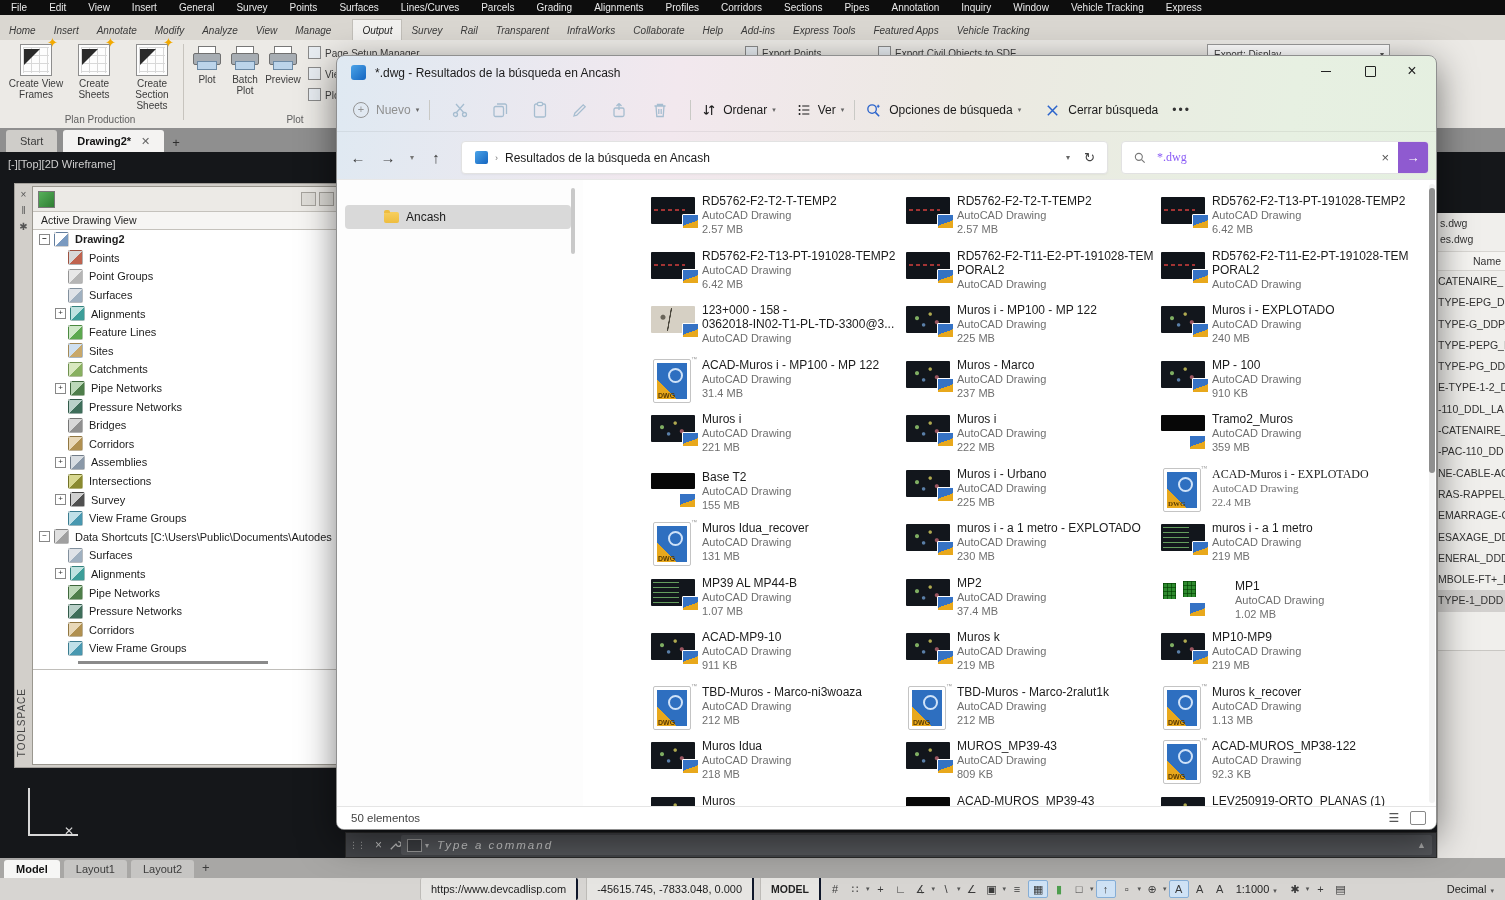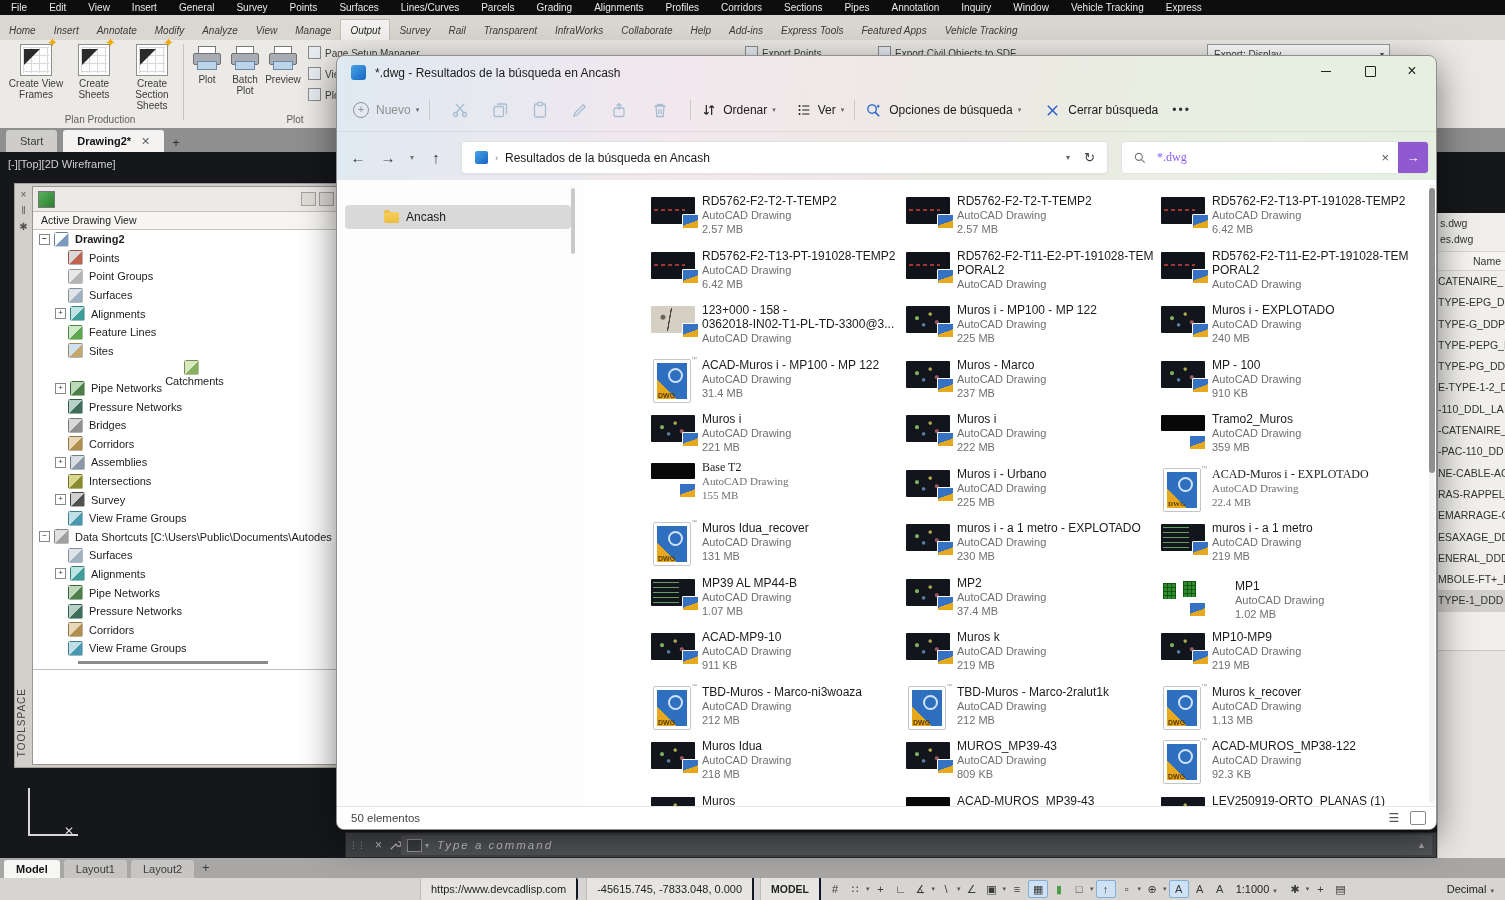--- a/index.html
+++ b/index.html
@@ -5,21 +5,21 @@
   html,body{margin:0;padding:0;background:#000;}
   #stage{position:relative;width:1505px;height:900px;overflow:hidden;
     font-family:"Liberation Sans","DejaVu Sans",sans-serif;background:#15171a;}
   .abs{position:absolute;}
 
   
   .menubar{left:0;top:0;width:1505px;height:15px;background:#0d0d0d;display:flex;align-items:center;}
   .menubar .mi{color:#e9e9e9;font-size:10px;padding:0 11px;line-height:15px;white-space:nowrap;}
   .ribbontabs{left:0;top:15px;width:1505px;height:25px;background:#dad7d1;display:flex;align-items:flex-end;border-bottom:1px solid #c8c5bf;}
   .ribbontabs .rt{font-size:10px;color:#3a3a3a;padding:5px 9px 4px;white-space:nowrap;font-style:italic;}
-  .ribbontabs .rt.active{background:#f2f1ef;color:#222;border:1px solid #c2bfb9;border-bottom:none;}
+  .ribbontabs .rt.active{background:#f2f1ef;color:#222;border:1px solid #c2bfb9;border-bottom:none;margin-left:12px;}
   .ribbon{left:0;top:40px;width:1505px;height:88px;background:#eceae6;}
   .rib-big{position:absolute;width:56px;text-align:center;font-size:10px;color:#3c3c3c;line-height:11px;}
   .rib-icon{width:30px;height:30px;margin:0 auto 2px;position:relative;background:#fdfdfd;border:1px solid #8e8e8e;}
   .rib-icon .tri{position:absolute;left:3px;top:4px;width:0;height:0;border-left:16px solid #2a2a2a;border-bottom:16px solid transparent;}
   .rib-icon .star{position:absolute;right:-7px;top:-8px;color:#f2a900;font-size:13px;}
   .rib-icon .grid{position:absolute;inset:2px;background:
      linear-gradient(#bbb 1px,transparent 1px),linear-gradient(90deg,#bbb 1px,transparent 1px);background-size:8px 8px;opacity:.55;}
   .printer{width:30px;height:24px;margin:2px auto 4px;position:relative;}
   .printer .paper{position:absolute;left:6px;top:0;width:16px;height:7px;background:#fff;border:1px solid #777;}
   .printer .bodyp{position:absolute;left:1px;top:7px;width:26px;height:10px;background:#a7adb3;border:1px solid #707070;border-radius:2px;}
@@ -353,21 +353,21 @@
           <div class="trow" style="padding-left: 22px;">
             <div class="noexp"></div>
             <div class="ti" style="background: linear-gradient(135deg, rgb(207, 232, 200) 50%, rgb(92, 168, 79) 50%);"></div>
             <span>Feature Lines</span>
           </div>
           <div class="trow" style="padding-left: 22px;">
             <div class="noexp"></div>
             <div class="ti" style="background: linear-gradient(135deg, rgb(207, 224, 240) 50%, rgb(200, 168, 106) 50%);"></div>
             <span>Sites</span>
           </div>
-          <div class="trow" style="padding-left: 22px; flex-direction: column;">
+          <div class="trow" style="padding-left: 22px;">
             <div class="noexp"></div>
             <div class="ti" style="background: linear-gradient(135deg, rgb(216, 232, 192) 50%, rgb(136, 176, 96) 50%);"></div>
             <span>Catchments</span>
           </div>
           <div class="trow" style="padding-left: 22px;">
             <div class="exp">+</div>
             <div class="ti" style="background: linear-gradient(135deg, rgb(188, 216, 184) 50%, rgb(78, 126, 74) 50%);"></div>
             <span>Pipe Networks</span>
           </div>
           <div class="trow" style="padding-left: 22px;">
@@ -717,21 +717,21 @@
               <div class="fic">
                 <div class="thumb dark"></div>
                 <div class="badge corner"></div>
               </div>
               <div class="ftext">
                 <div class="fname">Muros i</div>
                 <div class="fmeta">AutoCAD Drawing</div>
                 <div class="fmeta">221 MB</div>
               </div>
             </div>
-            <div class="fitem" style="top: 280px; font-family: Liberation Serif, serif;">
+            <div class="fitem" style="top: 290px;">
               <div class="fic">
                 <div class="thumb plainblack"></div>
                 <div class="badge below"></div>
               </div>
               <div class="ftext">
                 <div class="fname">Base T2</div>
                 <div class="fmeta">AutoCAD Drawing</div>
                 <div class="fmeta">155 MB</div>
               </div>
             </div>

